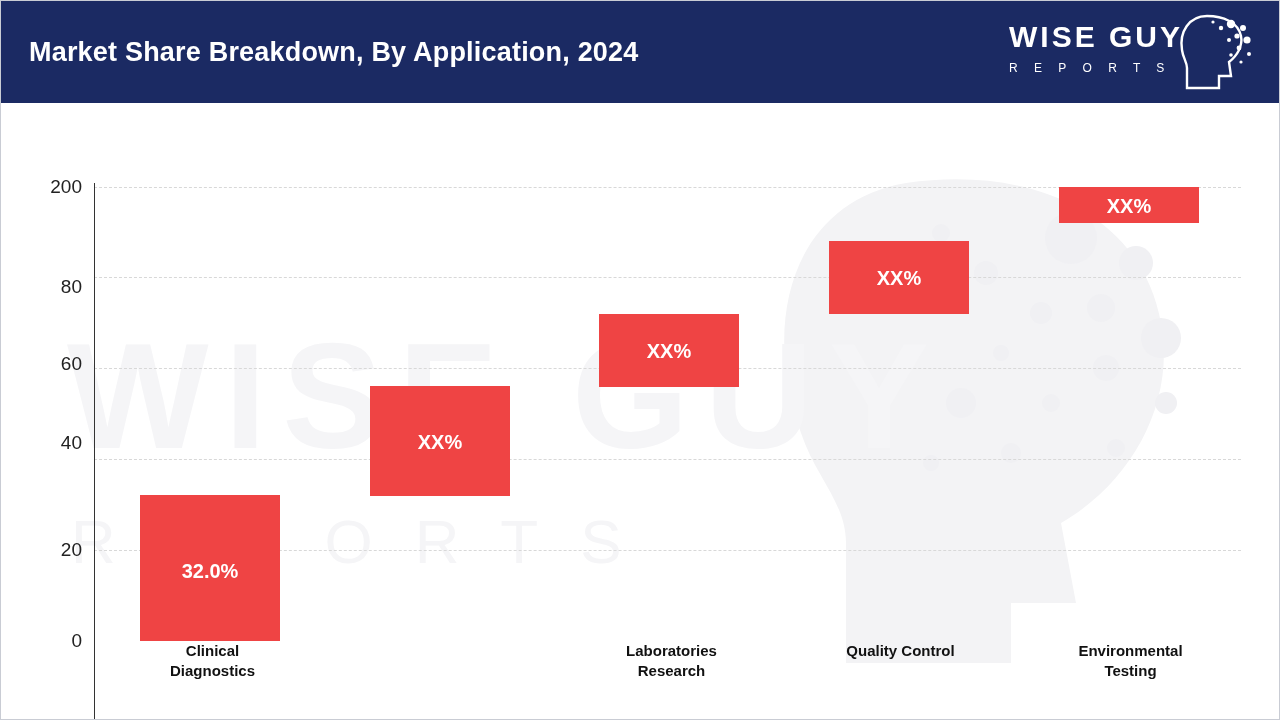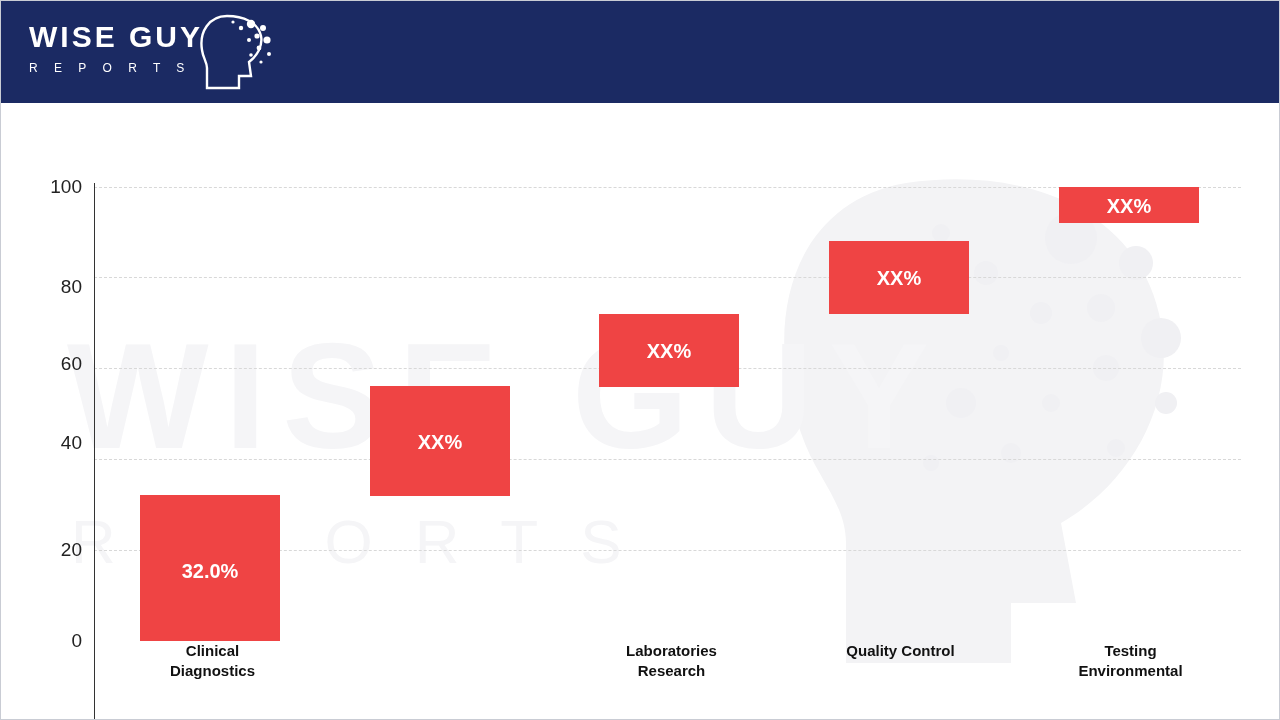--- a/index.html
+++ b/index.html
@@ -148,20 +148,21 @@
     color: #111111;
     line-height: 20px;
   }
 </style>
 </head>
 <body>
 
 <div class="page">
 
   <div class="header">
+    <div class="header-title">Market Share Breakdown, By Application, 2024</div>
     <div class="logo">
       <div class="logo-text">
         <div class="logo-wise">WISE GUY</div>
         <div class="logo-reports">R E P O R T S</div>
       </div>
       <div class="logo-mark">
         <svg width="86" height="84" viewBox="0 0 86 84" aria-hidden="true">
           <path d="M34 6 C16 6 6 22 9 40 C10 48 14 52 14 58 L14 78 L46 78 L46 66 L58 66 L56 52 C64 46 70 36 68 26 C65 12 50 6 34 6 Z" fill="none" stroke="#ffffff" stroke-width="2.4"></path>
           <circle cx="58" cy="14" r="4.2" fill="#ffffff"></circle>
           <circle cx="70" cy="18" r="3" fill="#ffffff"></circle>
@@ -208,21 +209,21 @@
       </svg>
     </div>
 
     <div class="plot">
       <div class="gridline" style="top:0px;"></div>
       <div class="gridline" style="top:90px;"></div>
       <div class="gridline" style="top:181px;"></div>
       <div class="gridline" style="top:272px;"></div>
       <div class="gridline" style="top:363px;"></div>
 
-      <div class="ytick" style="top:0px;">100</div>
+      <div class="ytick" style="top:0px;">200</div>
       <div class="ytick" style="top:100px;">80</div>
       <div class="ytick" style="top:177px;">60</div>
       <div class="ytick" style="top:256px;margin-left:16px;">40</div>
       <div class="ytick" style="top:363px;">20</div>
       <div class="ytick" style="top:454px;">0</div>
 
       <div class="bar" style="left:46px; top:308px; width:140px; height:146px;">
         <div class="bar-label" style="top:65px;">32.0%</div>
       </div>
 
@@ -250,18 +251,18 @@
       <div>Diagnostics</div>
     </div>
     <div class="cat-label" style="left:528px; top:538px; width:285px;">
       <div>Laboratories</div>
       <div>Research</div>
     </div>
     <div class="cat-label" style="left:757px; top:538px; width:285px;">
       <div>Quality Control</div>
     </div>
     <div class="cat-label" style="left:987px; top:538px; width:285px;">
+      <div>Environmental</div>
       <div>Testing</div>
-      <div>Environmental</div>
     </div>
 
   </div>
 </div>
 
 </body></html>

